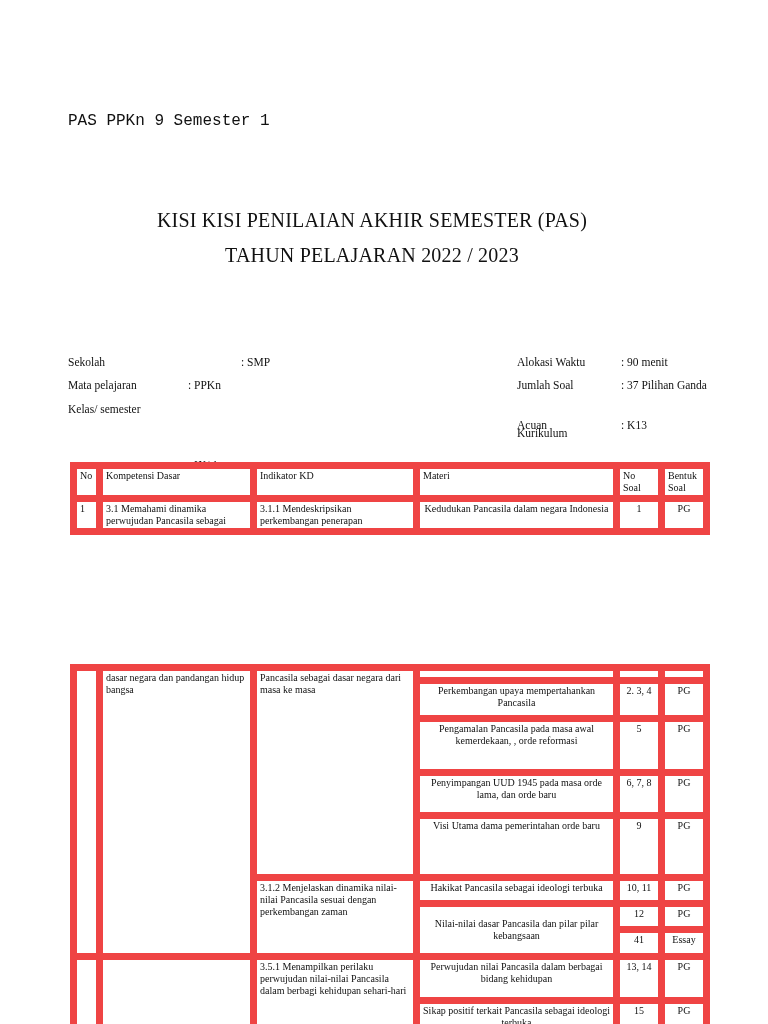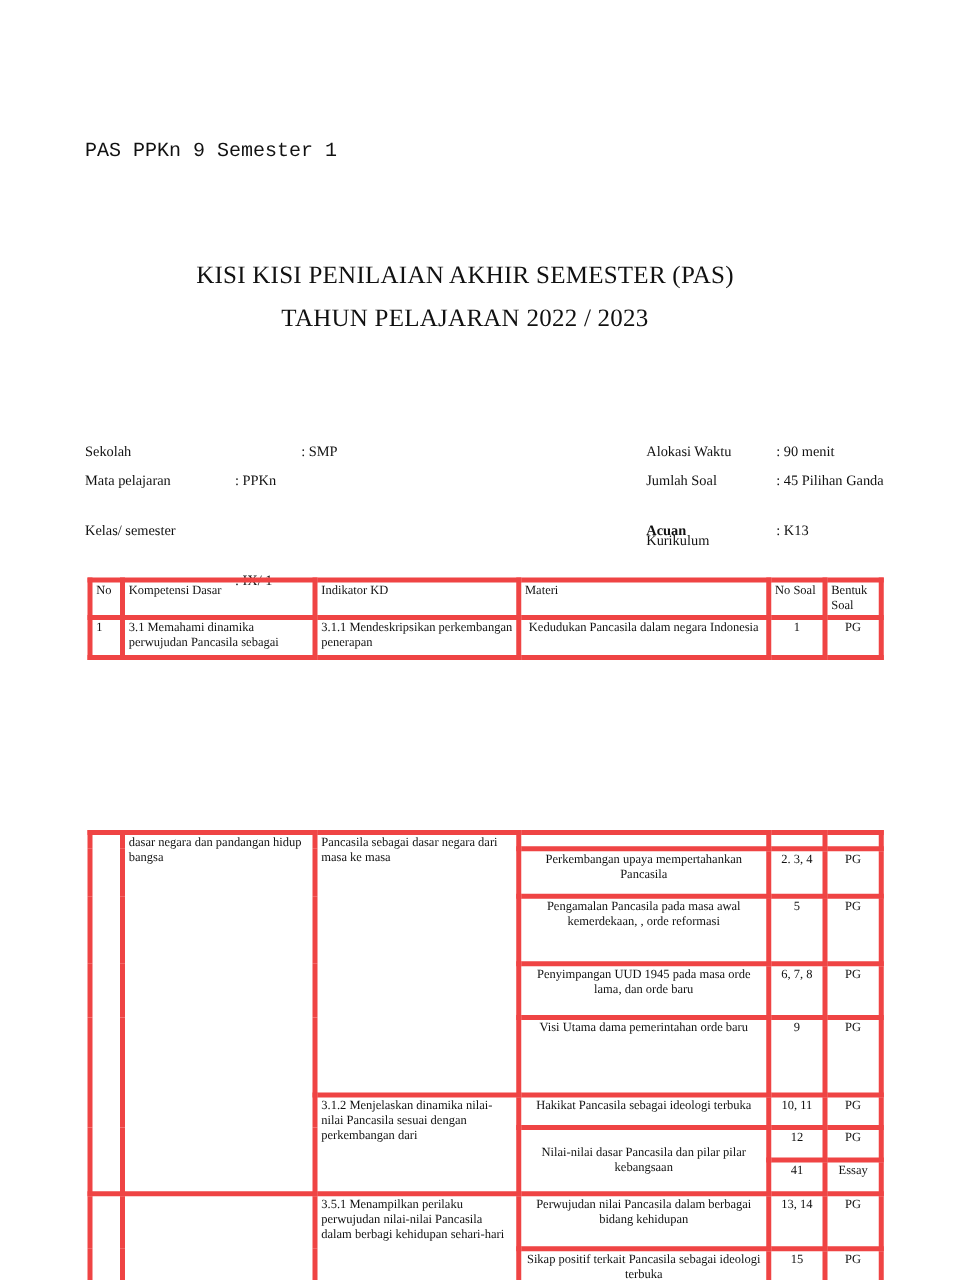--- a/index.html
+++ b/index.html
@@ -7,45 +7,45 @@
          font-family:"DejaVu Serif", "Liberation Serif", serif; color:#111; }
   .abs { position:absolute; }
   .header-note { left:68px; top:112px; font-size:16px; font-family:Liberation Mono, monospace; }
   .title { left:0; width:744px; text-align:center; font-family:"Liberation Serif", serif;
            font-weight:normal; font-size:20px; letter-spacing:0.2px; }
   .t1 { top:209px; }
   .t2 { top:244px; }
   .info { font-size:11.5px; font-family:"Liberation Serif", serif; line-height:14px; }
   table.kisi { position:absolute; border-collapse:collapse; table-layout:fixed;
                font-family:"Liberation Serif", serif; font-size:10px; line-height:12px; }
-  table.kisi td { border:4px solid #ef4444; vertical-align:top; padding:1px 3px; }
+  table.kisi td { border:7px solid #ef4444; vertical-align:top; padding:1px 3px; }
   .c { text-align:center; }
   .hd td { }
 </style>
 </head>
 <body>
 
 <div class="abs header-note">PAS PPKn 9 Semester 1</div>
 
 <div class="abs title t1">KISI KISI PENILAIAN AKHIR SEMESTER (PAS)</div>
 <div class="abs title t2">TAHUN PELAJARAN 2022 / 2023</div>
 
 <div class="abs info" style="left:68px;top:355px;">Sekolah</div>
 <div class="abs info" style="left:204px;top:355px;margin-left:37px;">: SMP</div>
 <div class="abs info" style="left:68px;top:378px;">Mata pelajaran</div>
 <div class="abs info" style="left:188px;top:378px;">: PPKn</div>
-<div class="abs info" style="left:68px;top:418px;">Kelas/ semester</div>
+<div class="abs info" style="left:68px;top:402px;">Kelas/ semester</div>
 <div class="abs info" style="left:188px;top:418px;margin-top:40px;">: IX/ 1</div>
 
 <div class="abs info" style="left:517px;top:355px;">Alokasi Waktu</div>
 <div class="abs info" style="left:621px;top:355px;">: 90  menit</div>
 <div class="abs info" style="left:517px;top:378px;">Jumlah Soal</div>
-<div class="abs info" style="left:621px;top:378px;">: 45  Pilihan Ganda</div>
+<div class="abs info" style="left:621px;top:378px;">: 37  Pilihan Ganda</div>
 <div class="abs info" style="left:517px;top:402px;margin-top:24px;">Kurikulum</div>
-<div class="abs info" style="left:517px;top:418px;font-weight:bold;">Acuan</div>
+<div class="abs info" style="left:517px;top:418px;">Acuan</div>
 <div class="abs info" style="left:621px;top:418px;">: K13</div>
 
 <table class="kisi" style="left:70px;top:462px;width:633px;">
   <colgroup>
     <col style="width:26px">
       <col style="width:154px">
       <col style="width:163px">
       <col style="width:200px">
       <col style="width:45px">
       <col style="width:45px">
@@ -102,21 +102,21 @@
     <td class="c">Penyimpangan UUD 1945 pada masa orde lama, dan orde baru</td>
     <td class="c">6, 7, 8</td>
     <td class="c">PG</td>
   </tr>
   <tr style="height:62px;">
     <td class="c">Visi Utama dama  pemerintahan  orde baru</td>
     <td class="c">9</td>
     <td class="c">PG</td>
   </tr>
   <tr style="height:26px;">
-    <td rowspan="3">3.1.2 Menjelaskan dinamika nilai-nilai Pancasila sesuai dengan perkembangan dari</td>
+    <td rowspan="3">3.1.2 Menjelaskan dinamika nilai-nilai Pancasila sesuai dengan perkembangan zaman</td>
     <td class="c">Hakikat Pancasila sebagai ideologi terbuka</td>
     <td class="c">10, 11</td>
     <td class="c">PG</td>
   </tr>
   <tr style="height:26px;">
     <td rowspan="2" class="c" style="vertical-align:middle">Nilai-nilai dasar Pancasila dan pilar pilar kebangsaan</td>
     <td class="c">12</td>
     <td class="c">PG</td>
   </tr>
   <tr style="height:27px;">

